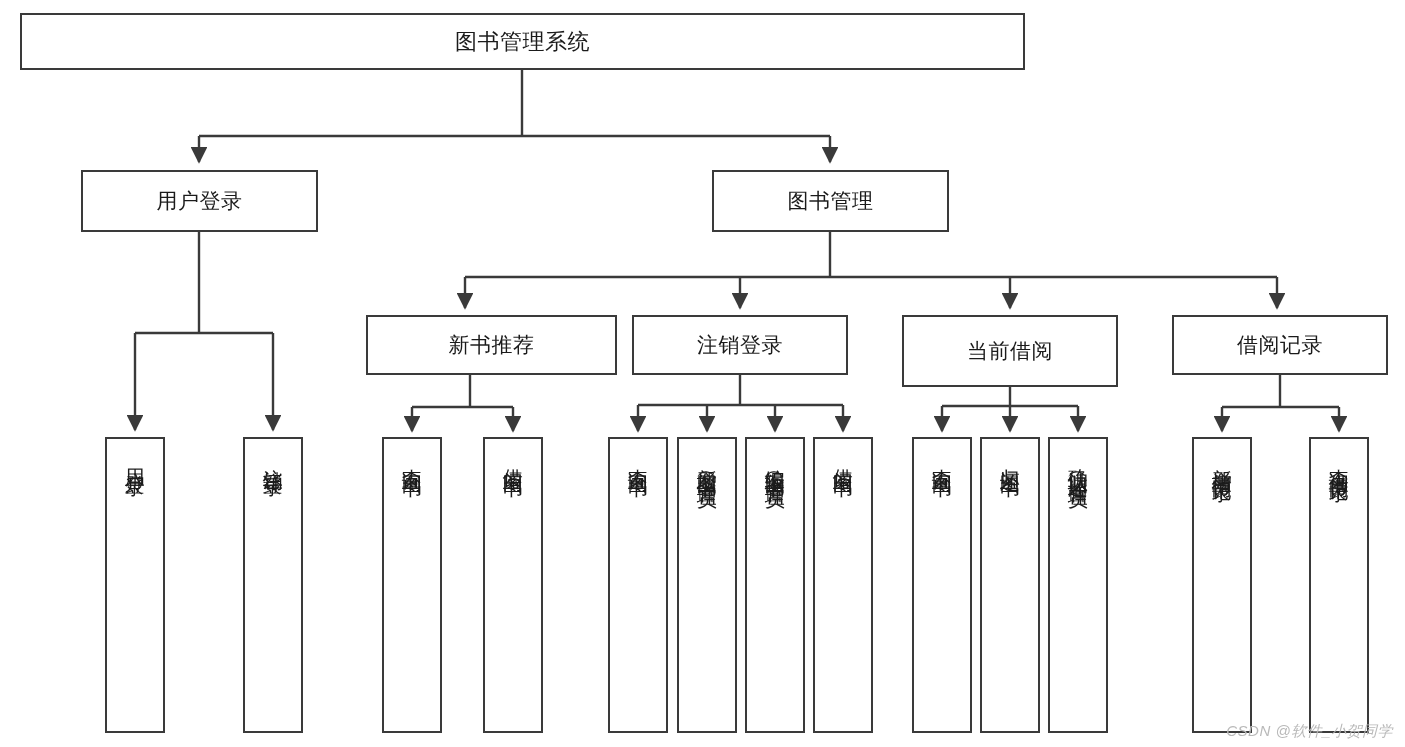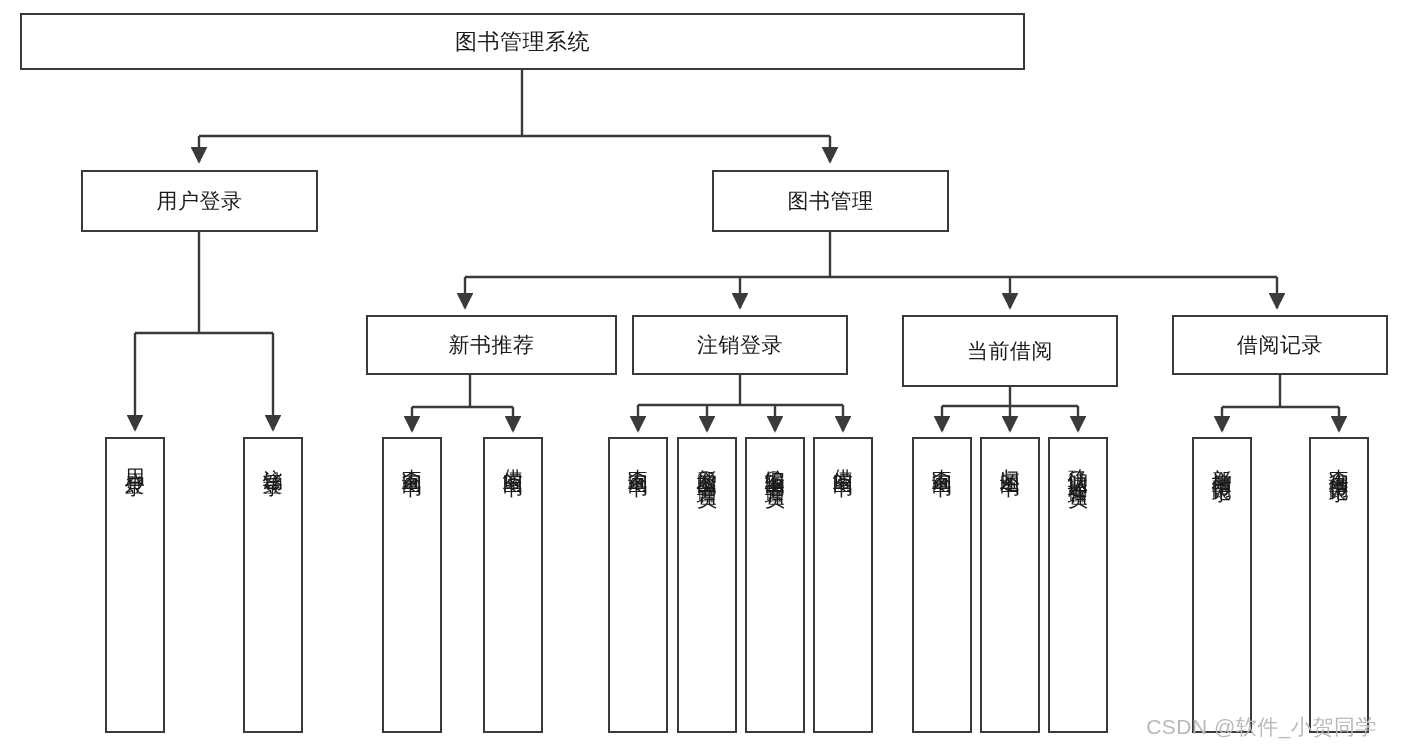--- a/index.html
+++ b/index.html
@@ -60,27 +60,28 @@
   .node.v .label {
     writing-mode: vertical-rl;
     text-orientation: upright;
     font-size: 20px;
     line-height: 1.32;
     letter-spacing: 3px;
     white-space: nowrap;
   }
   #watermark {
     position: absolute;
-    right: 28px;
+    right: 12px;
     bottom: 6px;
-    font-size: 21px;
+    font-size: 15px;
     color: #b9b9b9;
     letter-spacing: 0.5px;
     z-index: 6;
     white-space: nowrap;
+    font-style: italic;
   }
 </style>
 </head>
 <body>
 
 <div id="canvas">
 
   <svg id="wires" viewBox="0 0 1405 747" width="1405" height="747" xmlns="http://www.w3.org/2000/svg">
     <defs>
       <marker id="arrow" viewBox="0 0 10 10" refX="9" refY="5" markerWidth="7" markerHeight="7" orient="auto-start-reverse">

